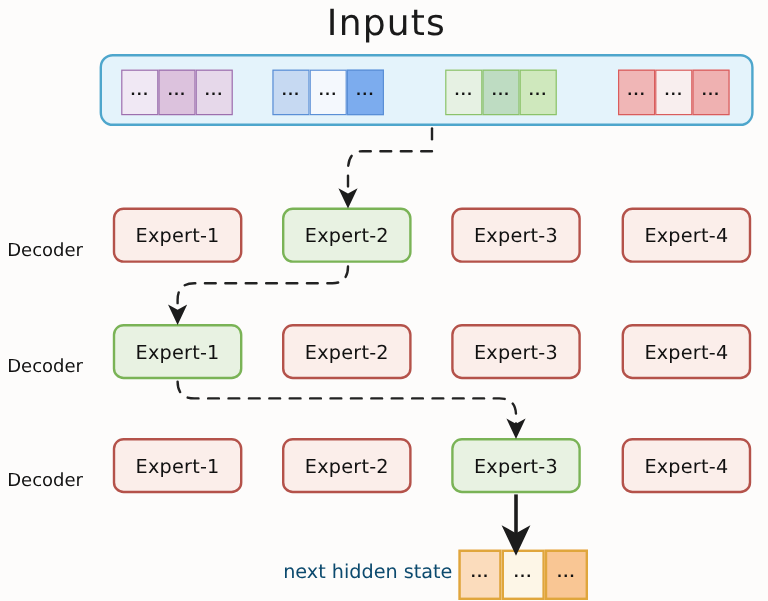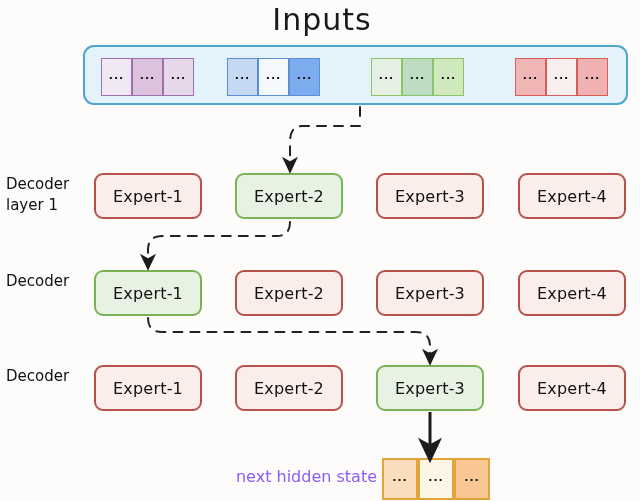--- a/index.html
+++ b/index.html
@@ -43,39 +43,40 @@
     line-height:1;
   }
   .token .dots{position:relative;top:-2px;}
 
   
   .row-label{
     position:absolute;left:4px;width:84px;
     font-size:15px;color:#111;
     line-height:21px;
     text-align:left;
+    margin-top:24px;
   }
 
   
   .expert{
     position:absolute;
     width:108px;height:46px;
     box-sizing:border-box;
     border-radius:9px;
     display:flex;align-items:center;justify-content:center;
     font-size:16px;color:#111;
     letter-spacing:0.2px;
   }
   .expert.red{background:#fbeeea;border:2px solid #b4524a;}
   .expert.green{background:#e8f2e2;border:2px solid #7ab356;}
 
   
   .hidden-label{
     position:absolute;left:205px;top:467px;width:170px;
-    text-align:right;font-size:16px;color:#8b5cf6;
+    text-align:right;font-size:16px;color:#0c4a6e;
   }
   .hidden-row{
     position:absolute;left:380px;top:458px;display:flex;
   }
   .hidden-cell{
     width:36px;height:42px;box-sizing:border-box;
     border:2px solid #e0a63c;
     display:flex;align-items:center;justify-content:center;
     font-size:11px;font-weight:bold;color:#111;letter-spacing:1px;
   }
@@ -133,21 +134,20 @@
         </div>
         <div class="token" style="background: rgb(239, 177, 177); border: 1.5px solid rgb(217, 92, 92);">
           <span class="dots">...</span>
         </div>
       </div>
     </div>
 
   <div id="layers-host">
       <div class="row-label" style="top: 174px;">
         <div>Decoder</div>
-        <div>layer 1</div>
       </div>
       <div class="expert red" style="left: 92px; top: 173px;">
         <span>Expert-1</span>
       </div>
       <div class="expert green" style="left: 233px; top: 173px;">
         <span>Expert-2</span>
       </div>
       <div class="expert red" style="left: 374px; top: 173px;">
         <span>Expert-3</span>
       </div>

